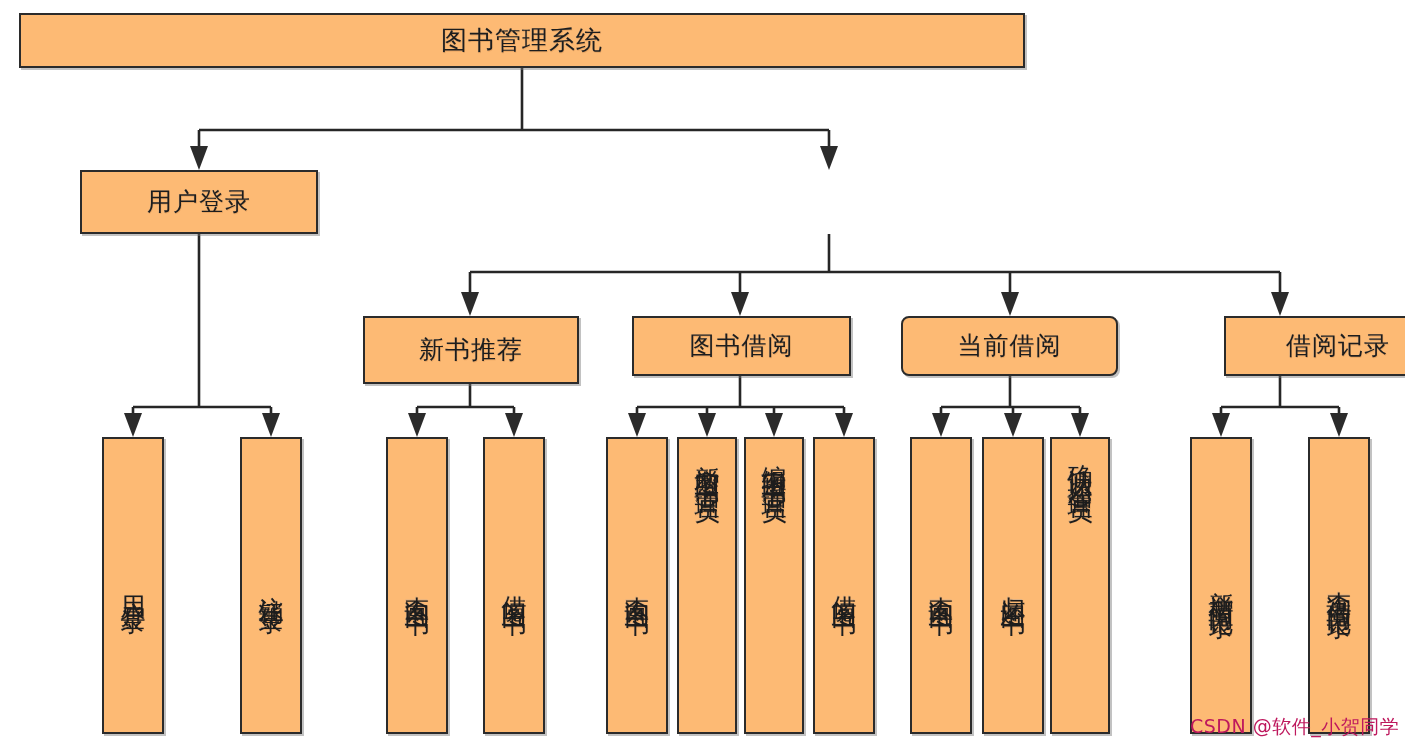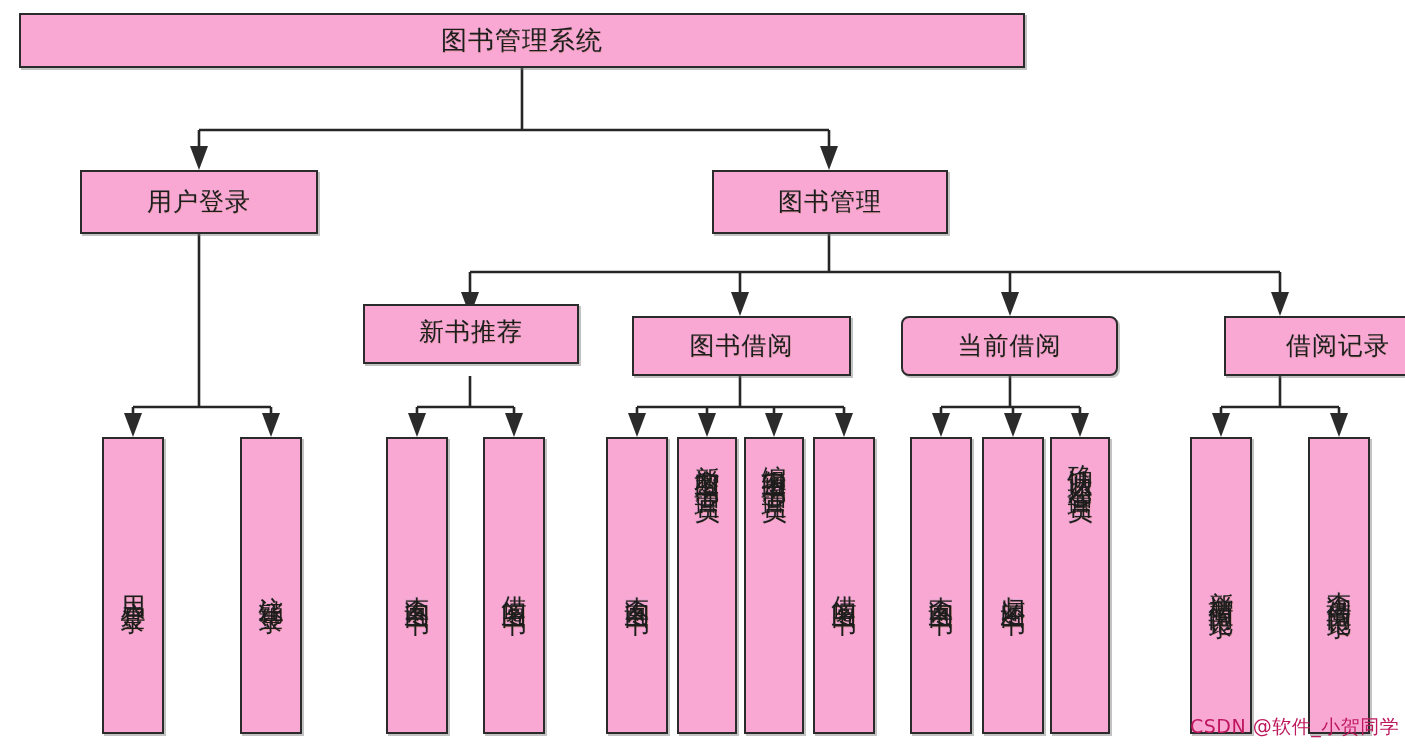--- a/index.html
+++ b/index.html
@@ -30,21 +30,21 @@
     stroke-linecap:butt;
     stroke-linejoin:miter;
   }
   #wires polygon{ fill:#2b2b2b; }
 
   
   .node{
     position:absolute;
     z-index:3;
     box-sizing:border-box;
-    background:#f9a8d4;
+    background:#fdba74;
     border:2.4px solid #2b2b2b;
     box-shadow:2px 2px 0 rgba(120,120,120,.45);
     display:flex;
     align-items:center;
     justify-content:center;
   }
   .node .label{
     font-size:25px;
     line-height:1.12;
     letter-spacing:1px;
@@ -127,25 +127,22 @@
     <polygon points="1339,437 1330,413 1348,413"></polygon>
   </svg>
 
   <div class="node horiz root" style="left:19px;top:13px;width:1006px;height:55px;">
     <span class="label">图书管理系统</span>
   </div>
 
   <div class="node horiz" style="left:80px;top:170px;width:238px;height:64px;">
     <span class="label">用户登录</span>
   </div>
-  <div class="node horiz" style="left:712px;top:170px;width:236px;height:64px;">
-    <span class="label">图书管理</span>
-  </div>
 
-  <div class="node horiz" style="left:363px;top:304px;width:216px;height:60px;font-family:Liberation Mono, monospace;">
+  <div class="node horiz" style="left:363px;top:316px;width:216px;height:68px;">
     <span class="label">新书推荐</span>
   </div>
   <div class="node horiz" style="left:632px;top:316px;width:219px;height:60px;">
     <span class="label">图书借阅</span>
   </div>
   <div class="node horiz" style="left:901px;top:316px;width:217px;height:60px;border-radius:8px;">
     <span class="label">当前借阅</span>
   </div>
   <div class="node horiz" style="left:1224px;top:316px;width:228px;height:60px;">
     <span class="label">借阅记录</span>

